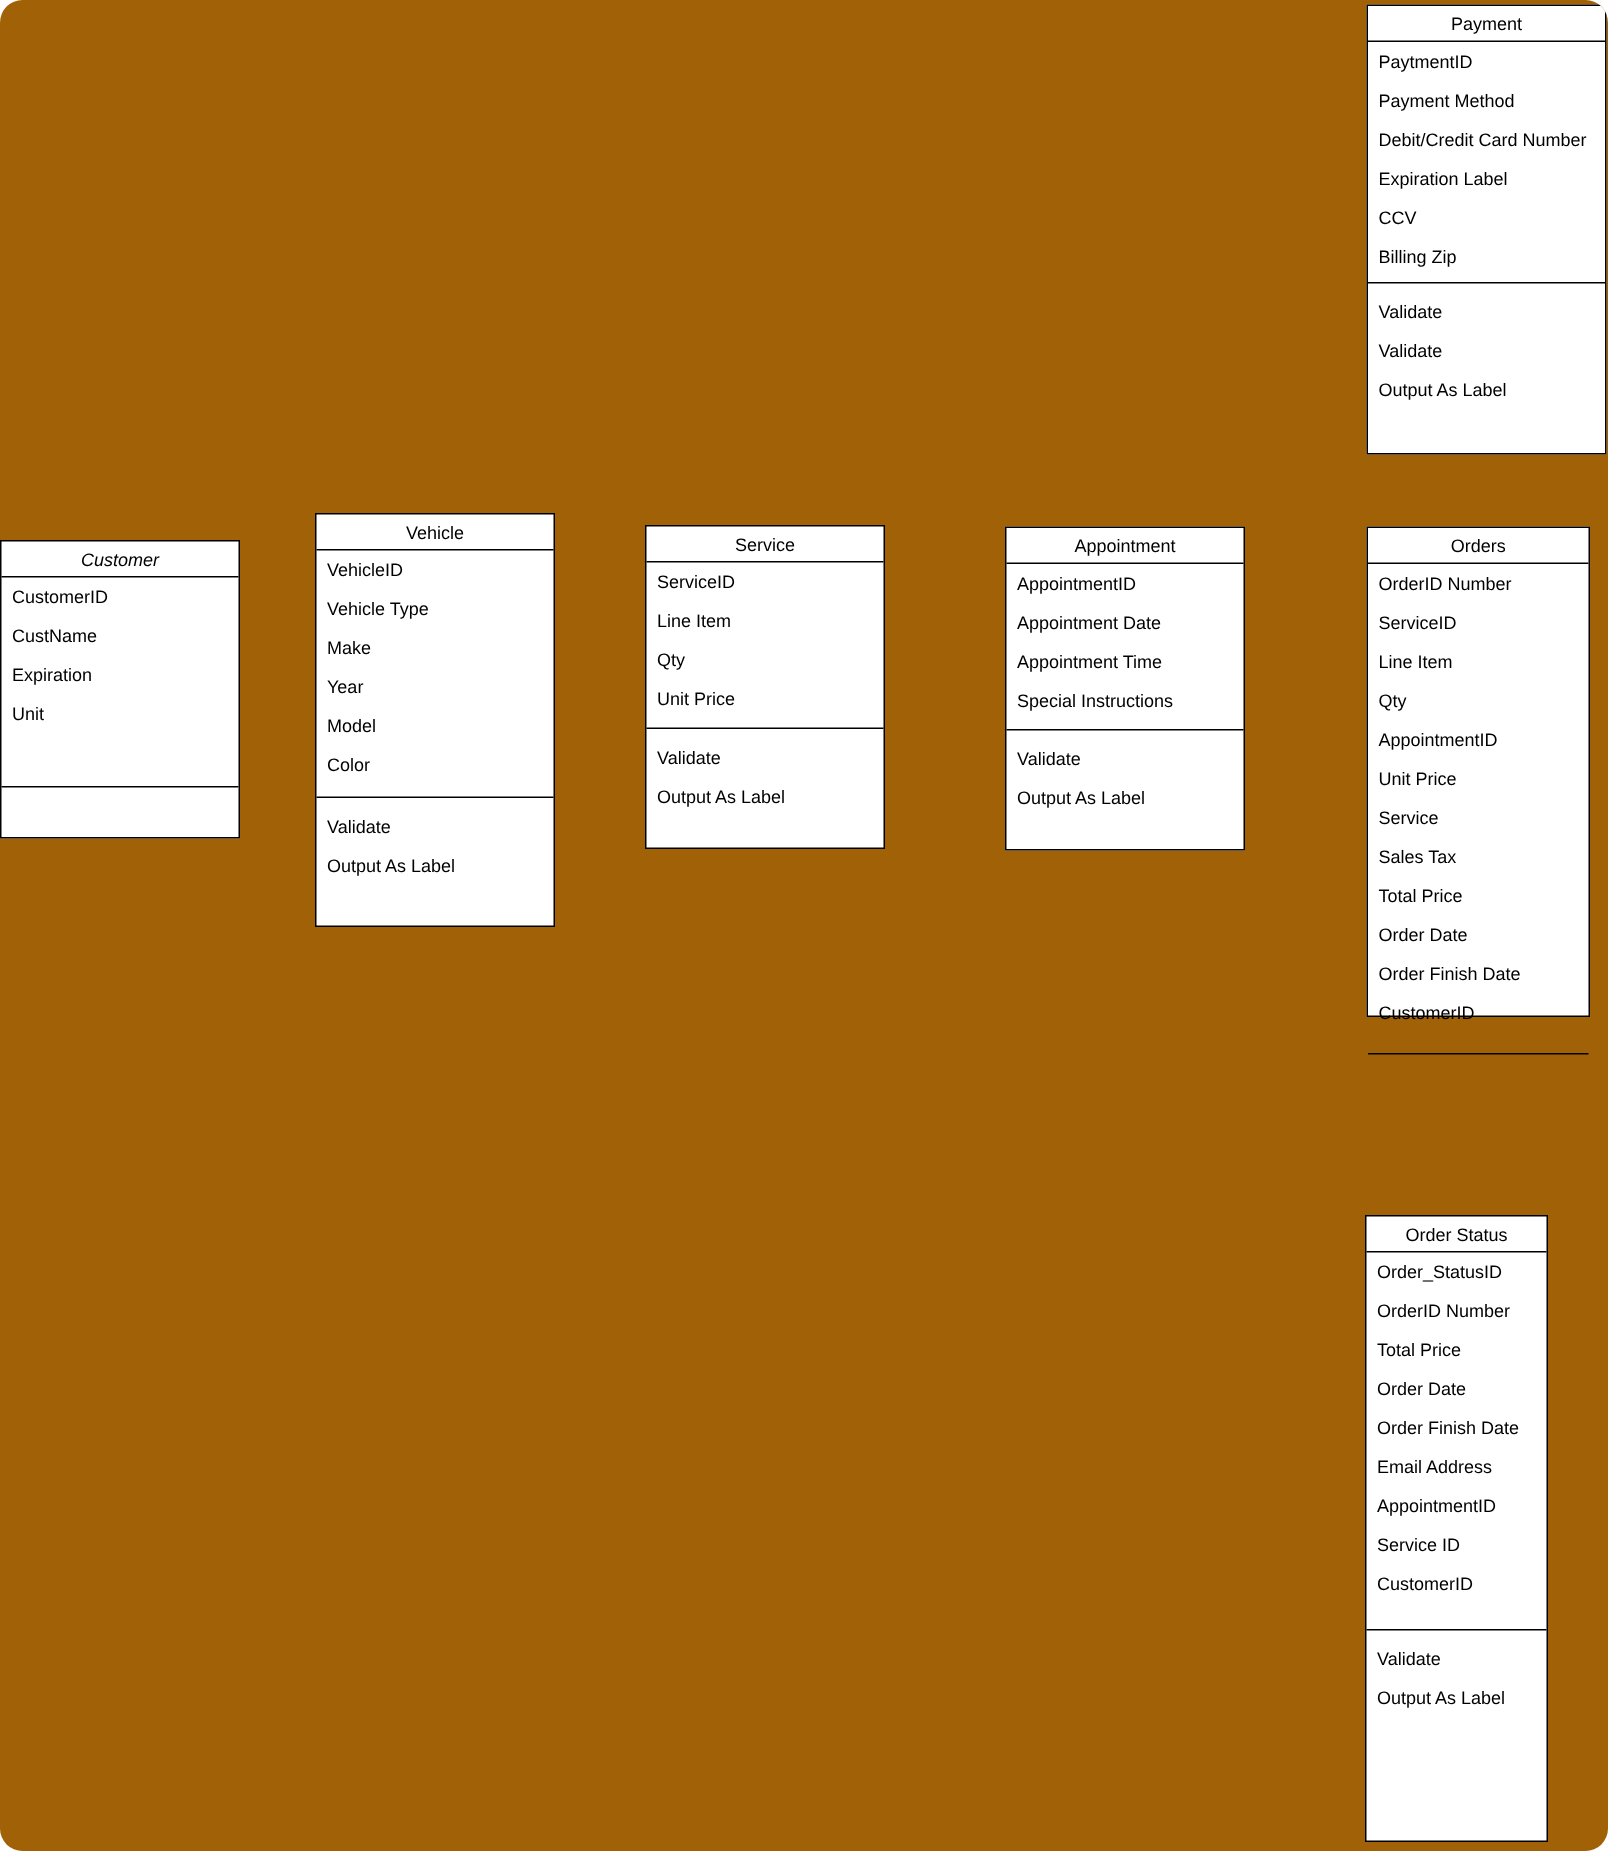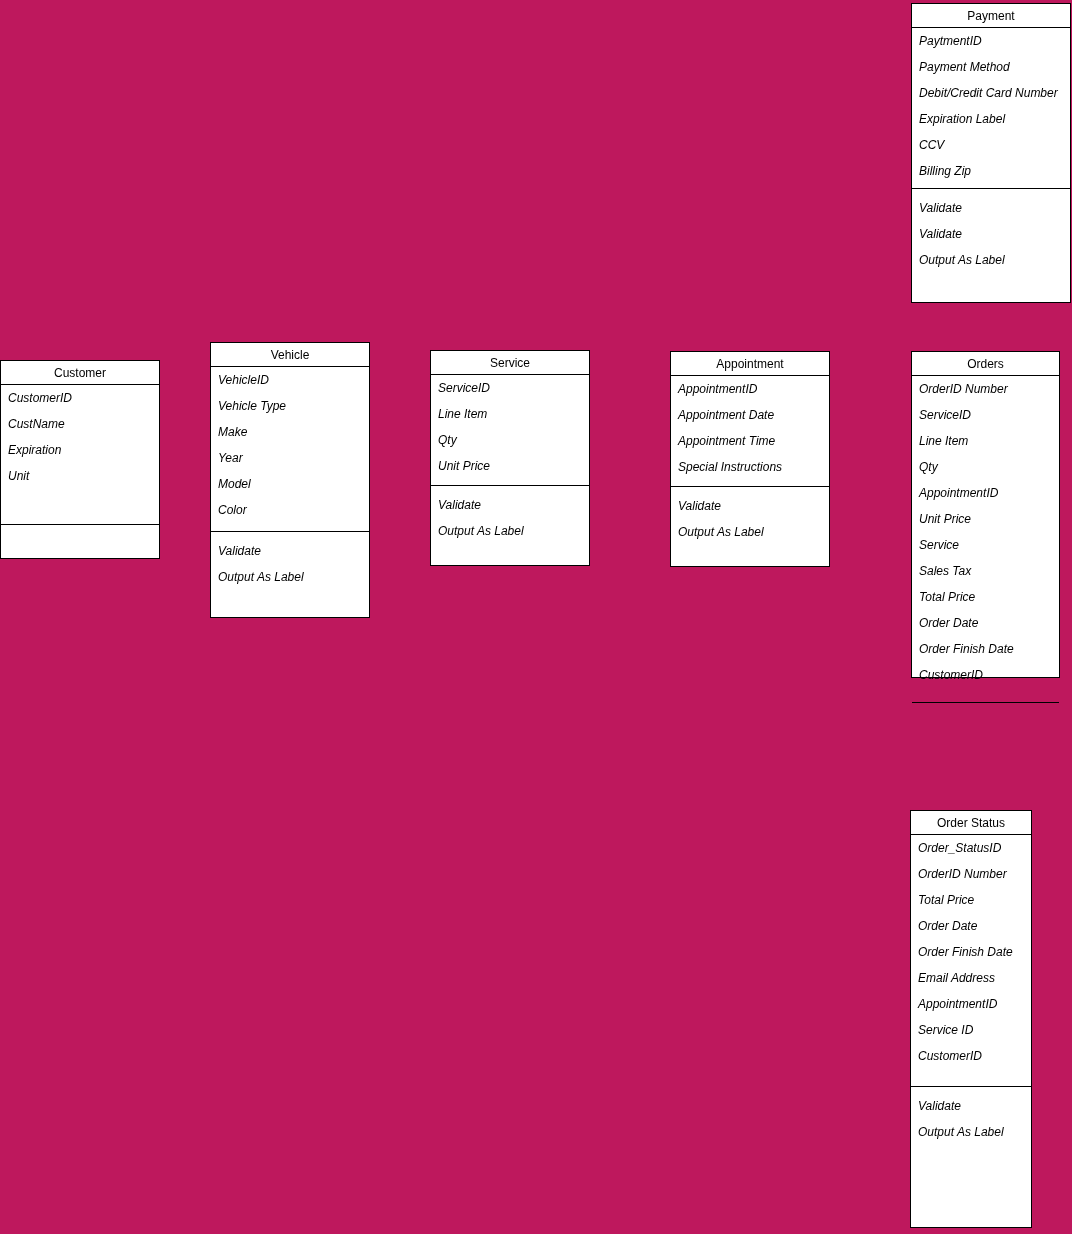--- a/index.html
+++ b/index.html
@@ -29,47 +29,47 @@
     box-sizing: border-box;
     flex: 0 0 auto;
     height: 24px;
     border-bottom: 1px solid #000000;
     display: flex;
     align-items: center;
     justify-content: center;
     white-space: nowrap;
   }
   .entity-title.italic {
+    font-style: italic;
   }
   .entity-attrs {
     box-sizing: border-box;
     flex: 0 0 auto;
     border-bottom: 1px solid #000000;
     overflow: hidden;
   }
   .entity-methods {
     box-sizing: border-box;
     flex: 1 1 auto;
     padding-top: 6px;
     overflow: hidden;
   }
   .row {
     box-sizing: border-box;
     height: 26px;
     display: flex;
     align-items: center;
     padding: 0 7px;
     white-space: nowrap;
-    font-style: italic;
   }
 </style>
 </head>
 <body>
 
-<div id="canvas" style="background: #be185d;">
+<div id="canvas" style="background: #a16207; border-radius: 15px;">
     <div class="entity" style="left: 911px; top: 3px; width: 160px; height: 300px; border-color: rgb(0, 0, 0); color: rgb(0, 0, 0);">
       <div class="entity-title" style="border-color: rgb(0, 0, 0);">Payment</div>
       <div class="entity-attrs" style="height: 161px; border-color: rgb(0, 0, 0);">
         <div class="row">PaytmentID</div>
         <div class="row">Payment Method</div>
         <div class="row">Debit/Credit Card Number</div>
         <div class="row">Expiration Label</div>
         <div class="row">CCV</div>
         <div class="row">Billing Zip</div>
       </div>

